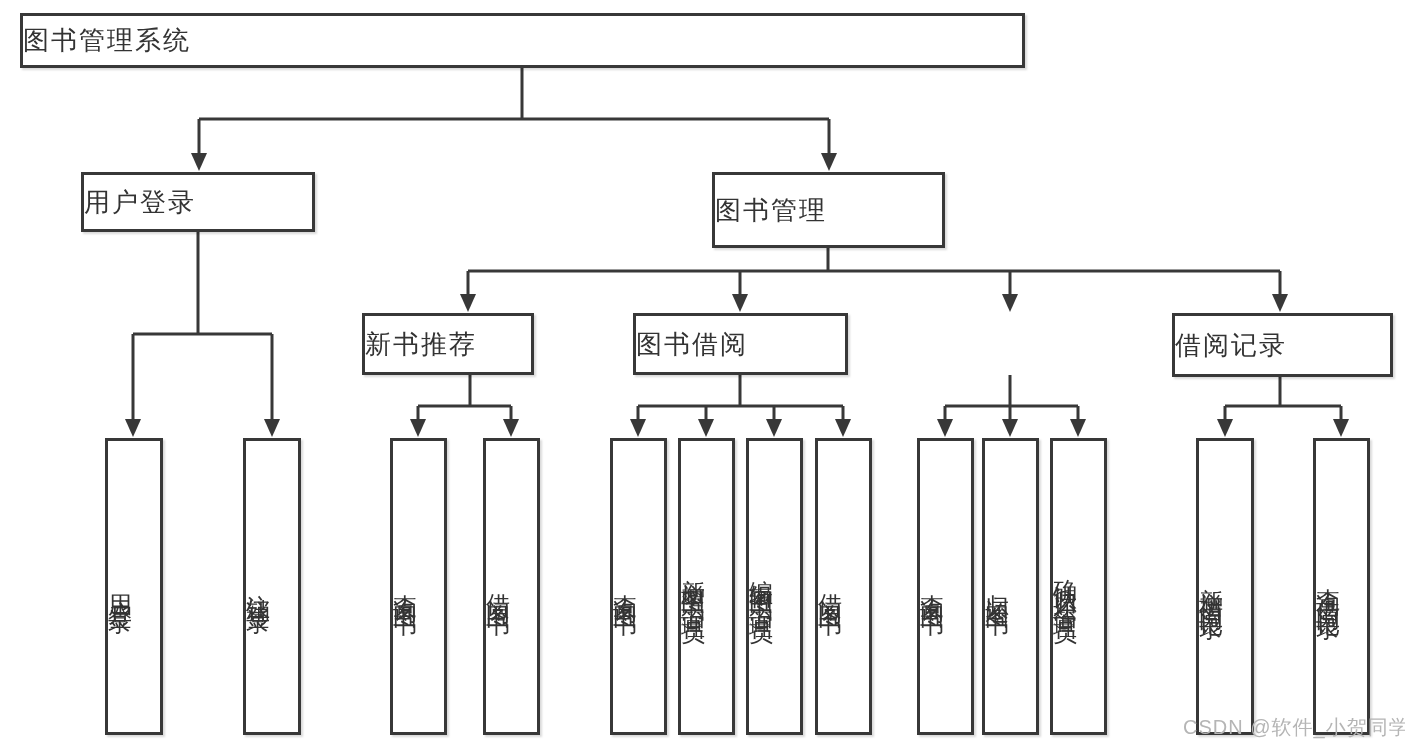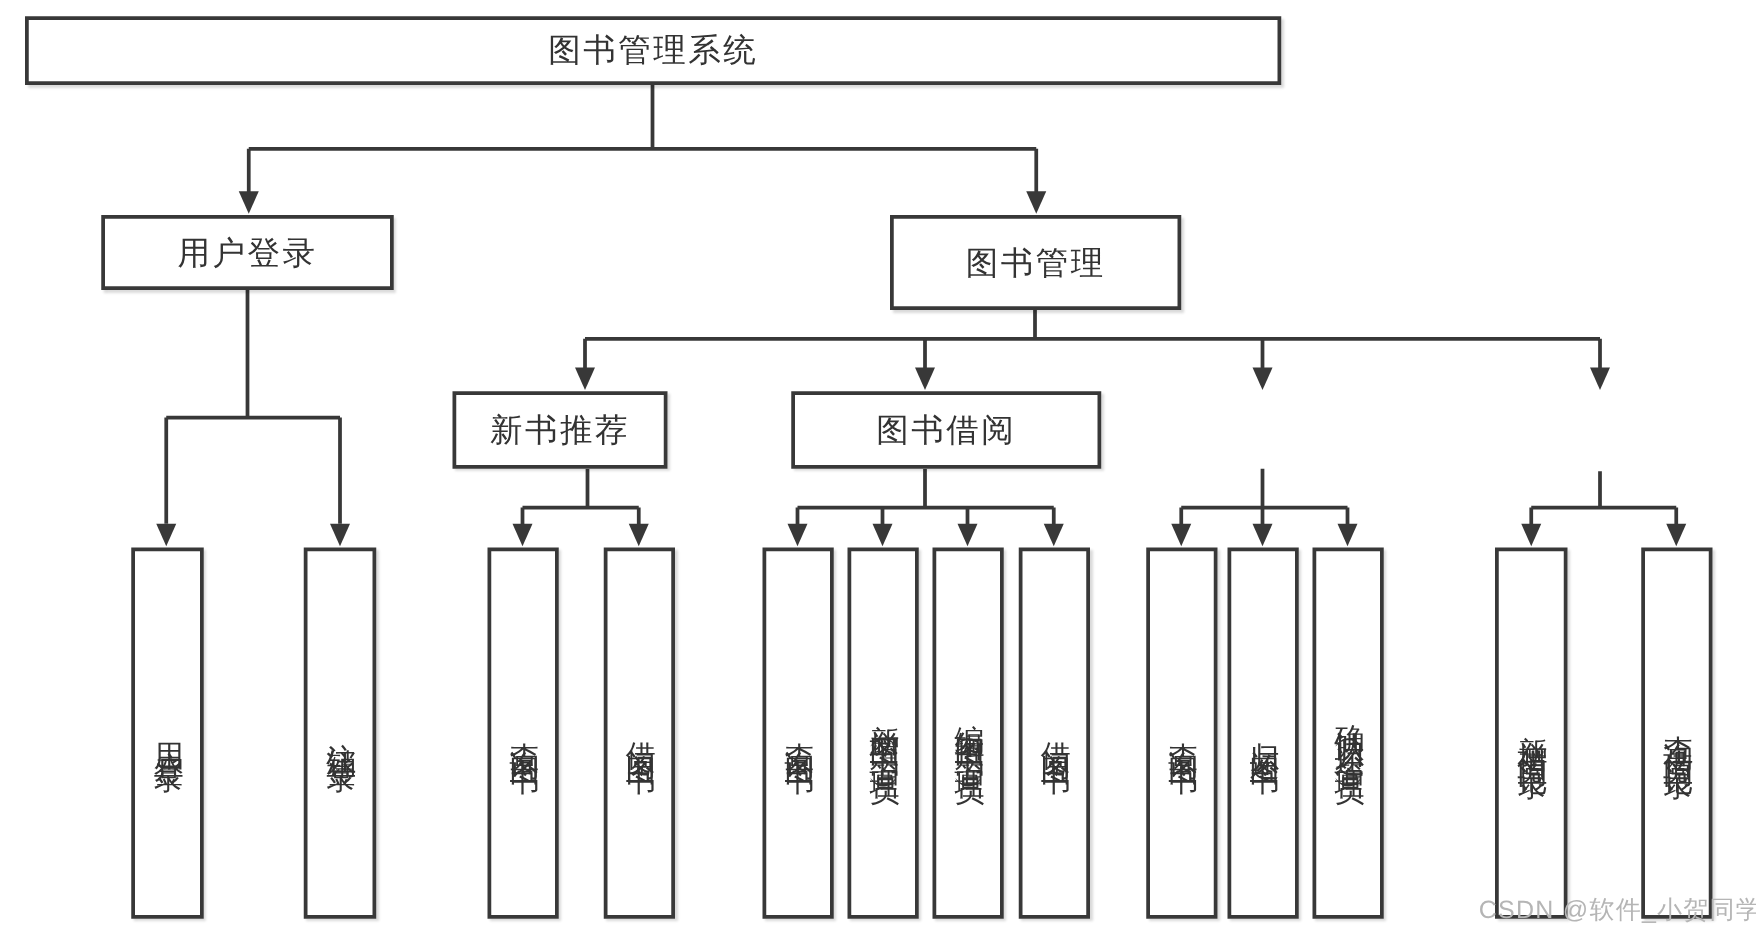--- a/index.html
+++ b/index.html
@@ -18,21 +18,21 @@
     width: 1405px; height: 747px;
     pointer-events: none;
   }
   .node {
     position: absolute;
     box-sizing: border-box;
     background: #ffffff;
     border: 3px solid #383838;
     display: flex;
     align-items: center;
-    justify-content: center;
+    justify-content: flex-start;
     box-shadow: 2px 2px 2px rgba(0,0,0,0.15);
   }
   .hbox .label {
     font-size: 26px;
     letter-spacing: 2px;
     white-space: nowrap;
     color: #333333;
   }
   .root .label { font-size: 26px; }
   .vbox .label {
@@ -123,22 +123,25 @@
   <div class="node hbox" style="left:81px; top:172px; width:234px; height:60px;">
     <span class="label">用户登录</span>
   </div>
   <div class="node hbox" style="left:712px; top:172px; width:233px; height:76px;">
     <span class="label">图书管理</span>
   </div>
 
   <div class="node hbox" style="left:362px; top:313px; width:172px; height:62px;">
     <span class="label">新书推荐</span>
   </div>
-  <div class="node hbox" style="left:633px; top:313px; width:248px; height:62px;">
+  <div class="node hbox" style="left:633px; top:313px; width:215px; height:62px;">
     <span class="label">图书借阅</span>
+  </div>
+  <div class="node hbox" style="left:1172px; top:313px; width:221px; height:64px;">
+    <span class="label">借阅记录</span>
   </div>
 
   <div class="node vbox" style="left:105px; top:438px; width:58px; height:297px;">
     <span class="label">用户登录</span>
   </div>
   <div class="node vbox" style="left:243px; top:438px; width:58px; height:297px;">
     <span class="label">注销登录</span>
   </div>
 
   <div class="node vbox" style="left:390px; top:438px; width:57px; height:297px;">

